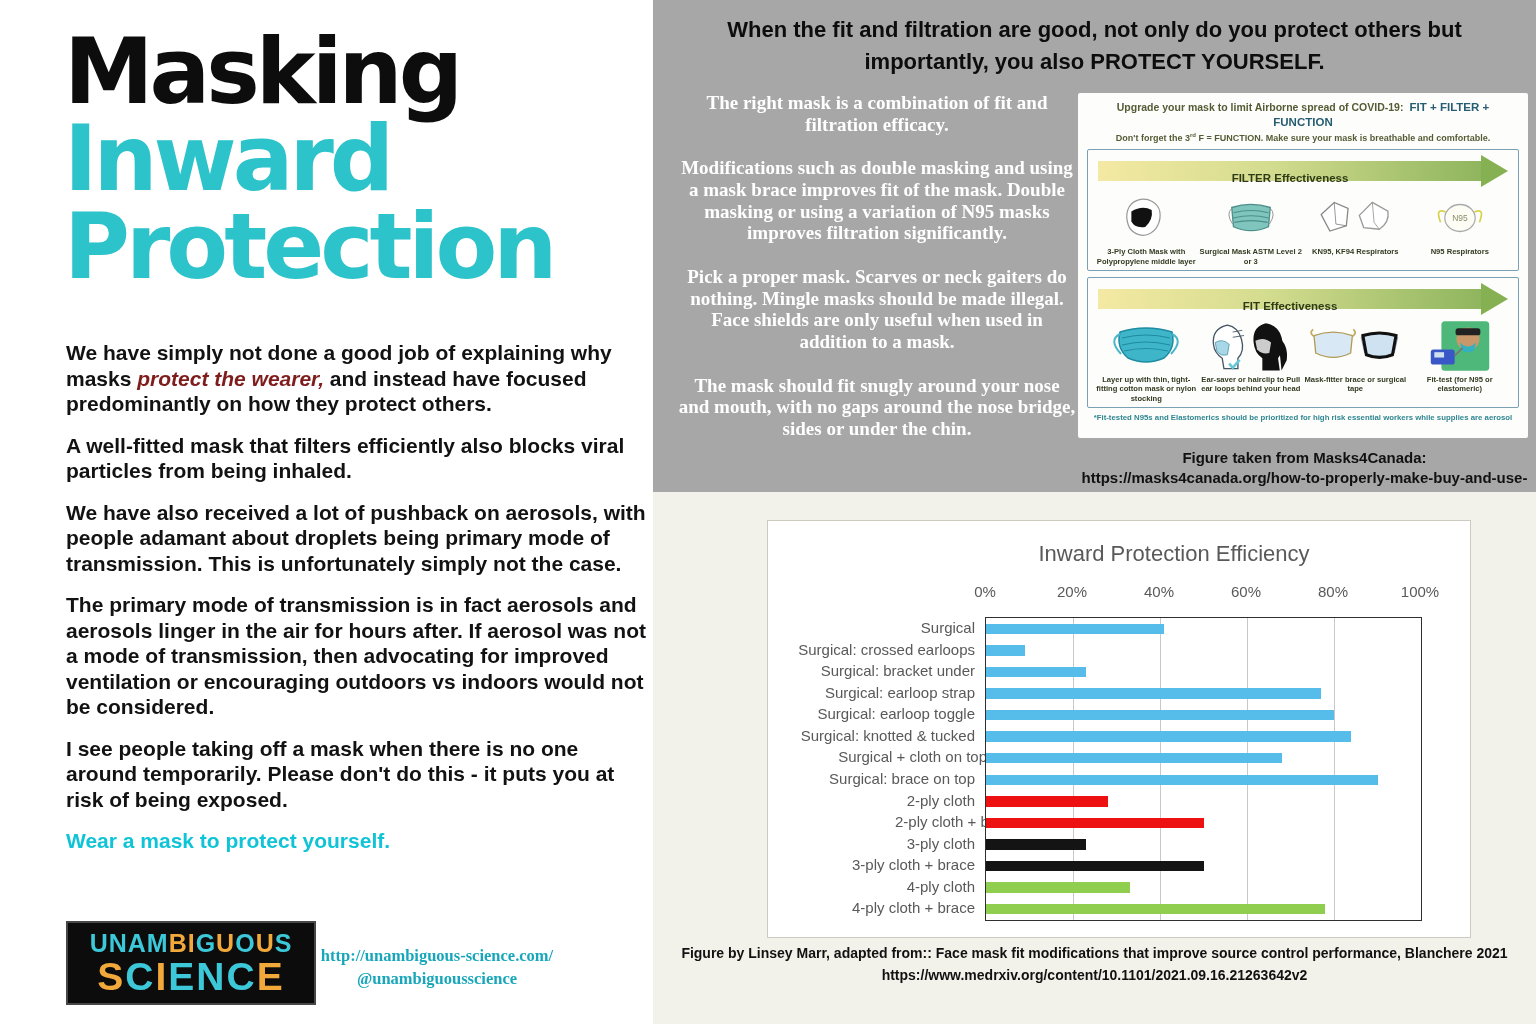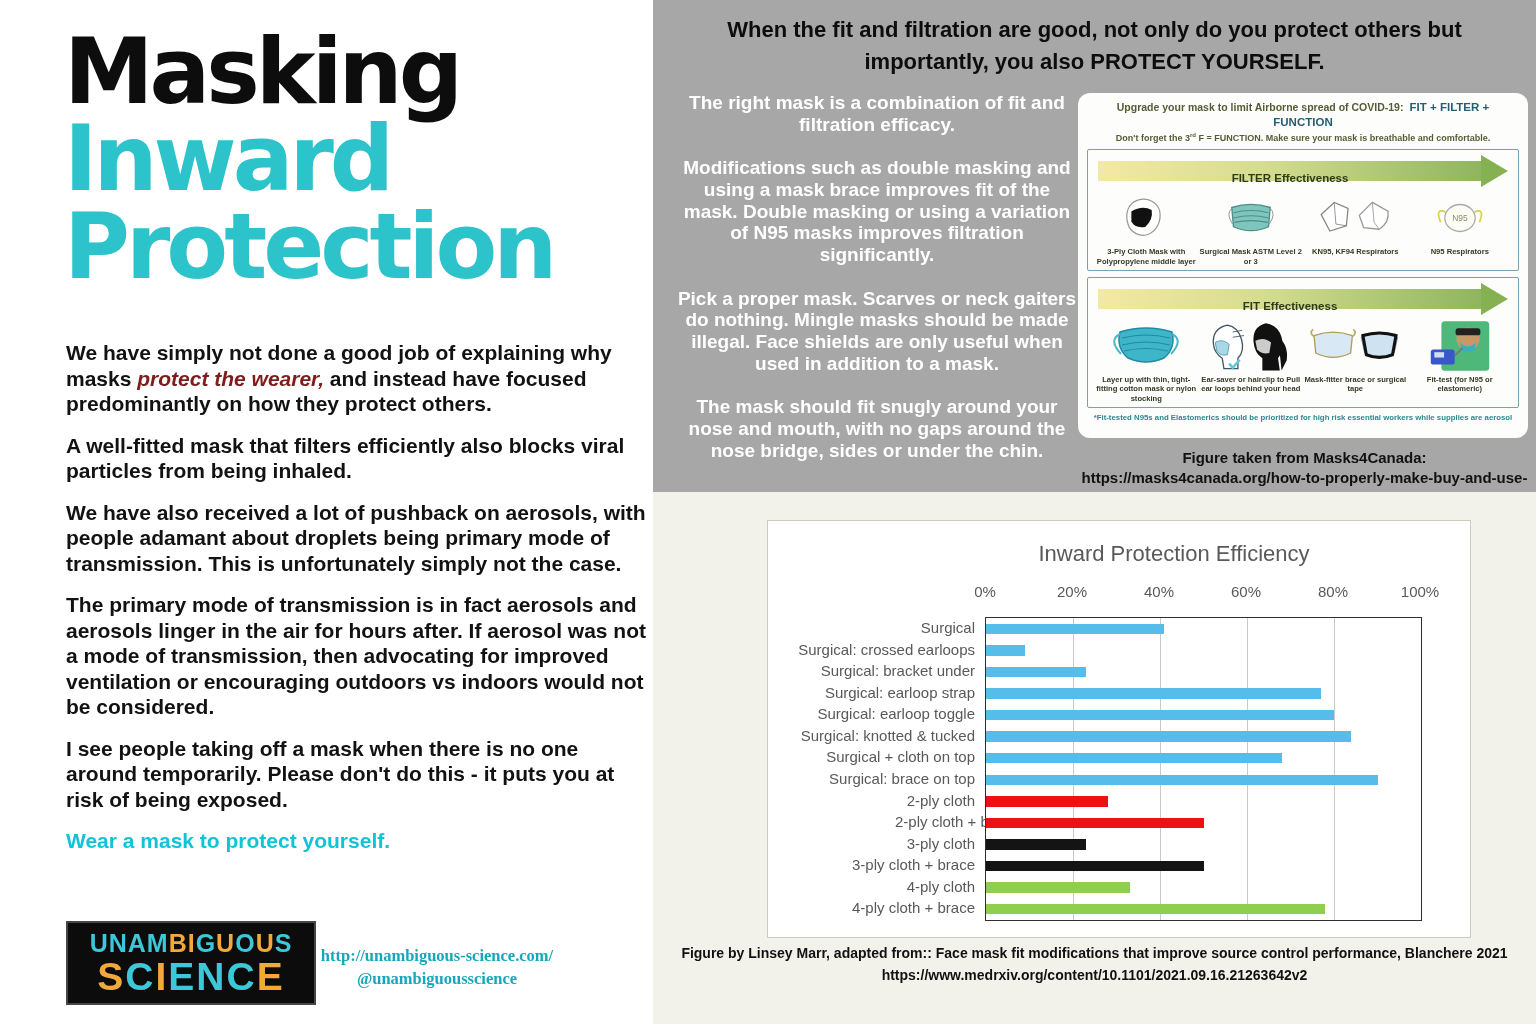--- a/index.html
+++ b/index.html
@@ -25,24 +25,24 @@
   .logo-l2{font-size:39px;letter-spacing:2px;line-height:1;font-weight:bold;margin-top:1px;}
   .c-t{color:#3cc8d8;} .c-o{color:#f2a93b;}
   .left-links{position:absolute;left:316px;top:944px;width:242px;text-align:center;
     font-family:"Liberation Serif",serif;font-weight:bold;font-size:16.5px;line-height:1.4;color:#18a7ba;}
   
   .gray-panel{position:absolute;left:653px;top:0;width:883px;height:492px;background:#a7a7a7;}
   .gray-header{position:absolute;left:38px;right:38px;top:14px;text-align:center;
     font-weight:bold;font-size:22px;line-height:1.45;color:#0d0d0d;}
   .gray-paras{position:absolute;left:8px;top:92px;width:416px;text-align:center;
     font-weight:bold;font-size:19px;line-height:1.14;color:#ffffff;}
-  .gray-paras p{margin:0 0 22px 16px;}
+  .gray-paras p{margin:0 0 22px 16px;font-family:Liberation Serif, serif;}
   
   .fig-box{position:absolute;left:425px;top:93px;width:450px;height:345px;background:#fdfdfb;
-    border-radius:12px;box-sizing:border-box;padding:7px 9px 4px 9px;}
+    border-radius:2px;box-sizing:border-box;padding:7px 9px 4px 9px;}
   .fig-title{text-align:center;font-weight:bold;font-size:10.5px;color:#555b35;line-height:1.3;}
   .fig-title .accent{color:#265d72;font-size:11.5px;}
   .fig-subtitle{text-align:center;font-weight:bold;font-size:9px;color:#555b35;margin-top:2px;}
   .fig-subtitle sup{font-size:6px;}
   .fig-panel{border:1.5px solid #7aa0b4;border-radius:2px;margin-top:6px;padding:4px 6px 3px 6px;}
   .arrow{position:relative;height:32px;margin:1px 4px 4px 4px;}
   .arrow-bar{position:absolute;left:0;right:26px;top:6px;height:20px;
     background:linear-gradient(90deg,#f4e9a4,#d3dc8e 45%,#8fb55e);}
   .arrow-head{position:absolute;right:0;top:0;width:0;height:0;
     border-top:16px solid transparent;border-bottom:16px solid transparent;border-left:27px solid #85b152;}
@@ -244,21 +244,21 @@
         <span class="chart-tick" style="left: 565px;">80%</span>
         <span class="chart-tick" style="left: 652px;">100%</span>
       </div>
     <div id="cat-labels">
         <div class="cat-label" style="top: 98px;">Surgical</div>
         <div class="cat-label" style="top: 119.571px;">Surgical: crossed earloops</div>
         <div class="cat-label" style="top: 141.143px;">Surgical: bracket under</div>
         <div class="cat-label" style="top: 162.714px;">Surgical: earloop strap</div>
         <div class="cat-label" style="top: 184.286px;">Surgical: earloop toggle</div>
         <div class="cat-label" style="top: 205.857px;">Surgical: knotted &amp; tucked</div>
-        <div class="cat-label" style="top: 227.429px;">Surgical + cloth on top</div>
+        <div class="cat-label" style="top: 227.429px; padding-left: 12px;">Surgical + cloth on top</div>
         <div class="cat-label" style="top: 249px;">Surgical: brace on top</div>
         <div class="cat-label" style="top: 270.571px;">2-ply cloth</div>
         <div class="cat-label" style="top: 292.143px; padding-left: 43px;">2-ply cloth + brace</div>
         <div class="cat-label" style="top: 313.714px;">3-ply cloth</div>
         <div class="cat-label" style="top: 335.286px;">3-ply cloth + brace</div>
         <div class="cat-label" style="top: 356.857px;">4-ply cloth</div>
         <div class="cat-label" style="top: 378.429px;">4-ply cloth + brace</div>
       </div>
     <div class="plot" id="plot">
         <div class="gridline" style="left: 87px;"></div>

